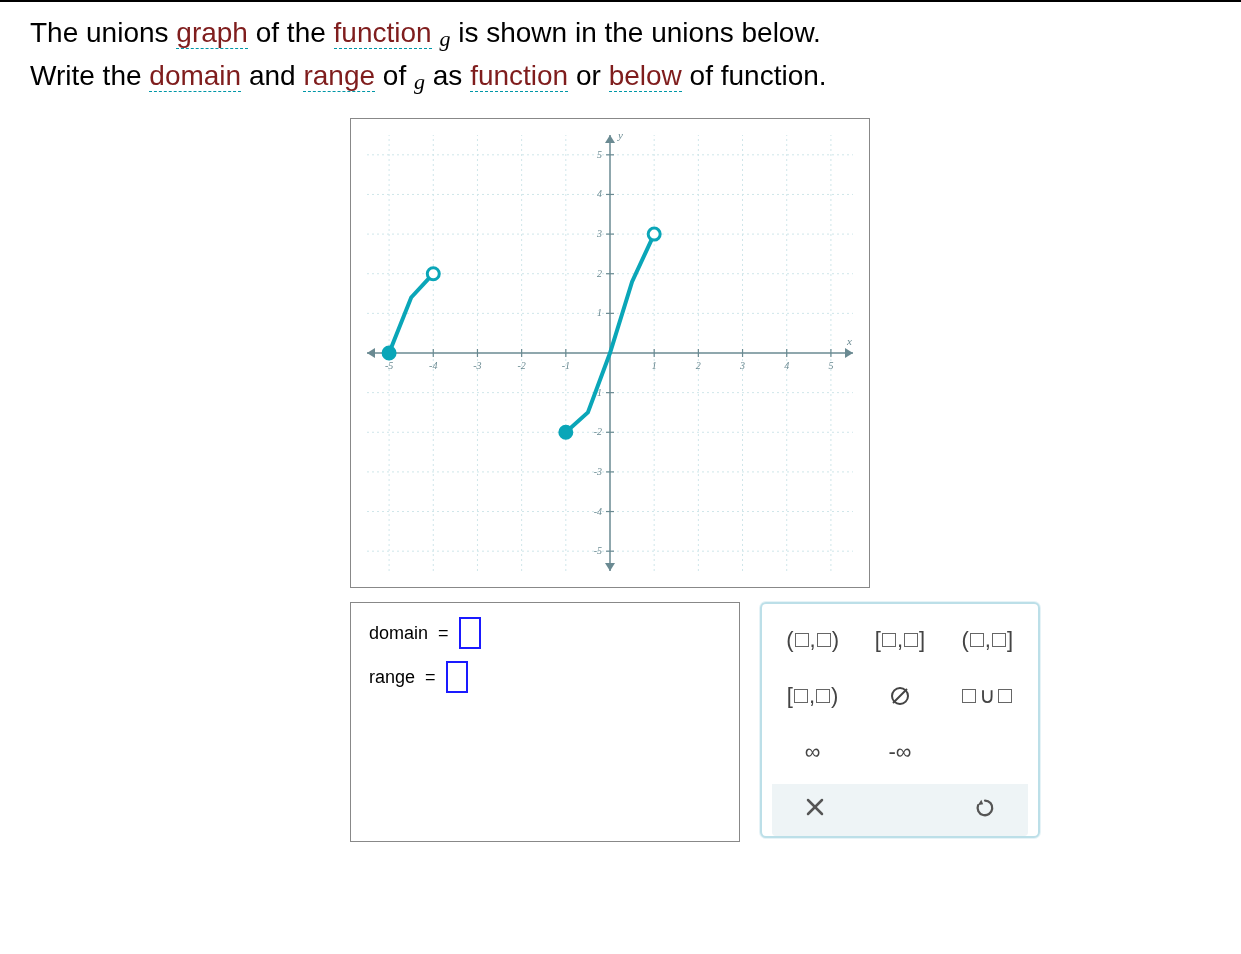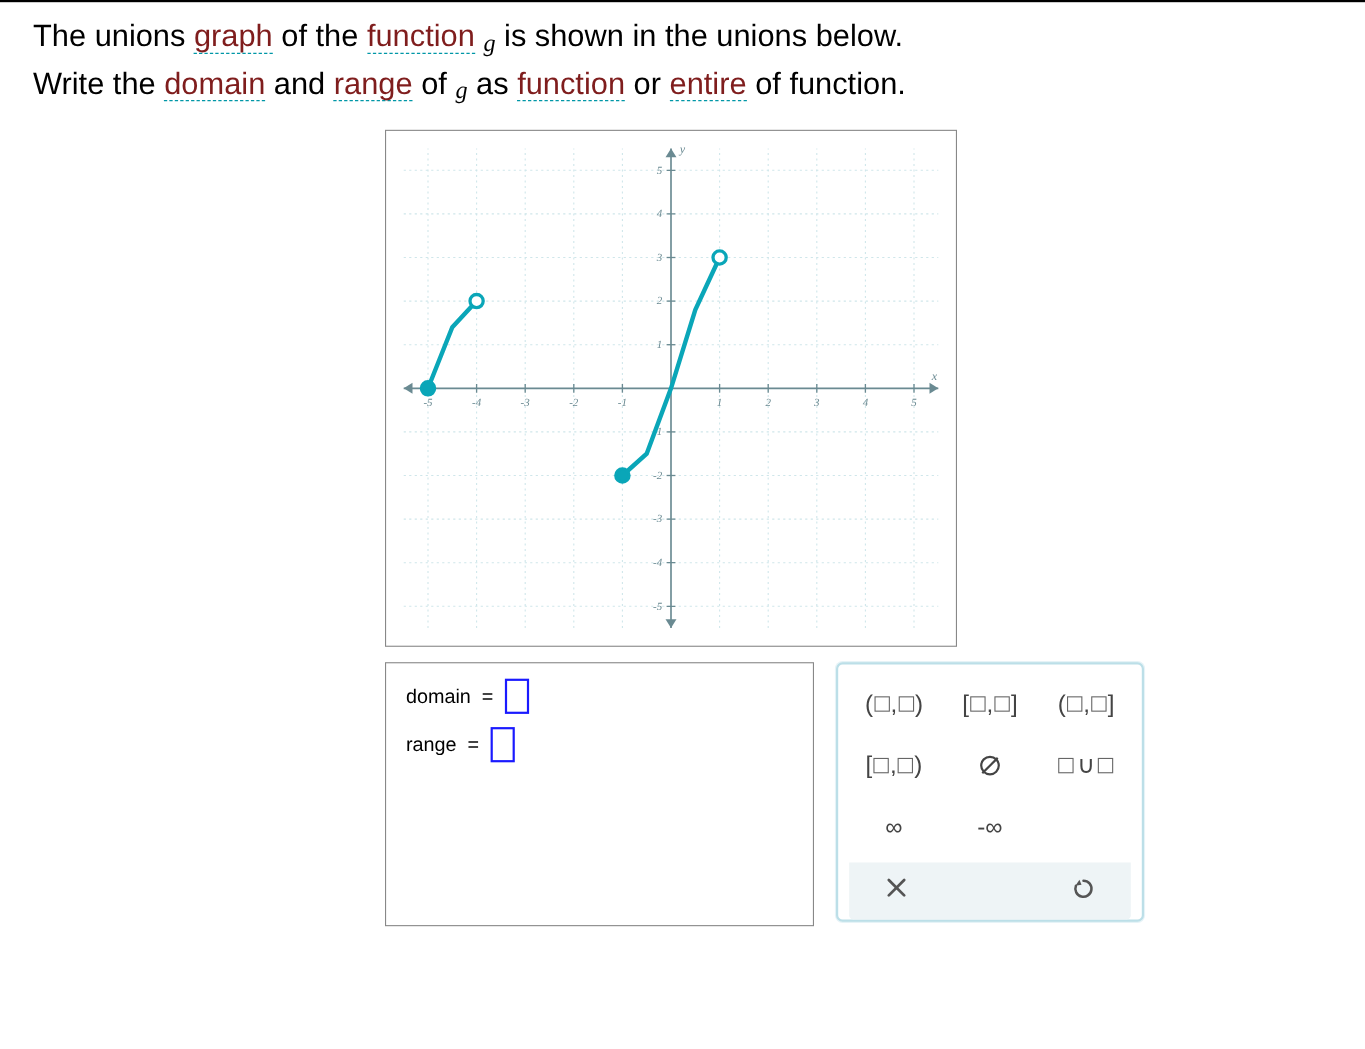--- a/index.html
+++ b/index.html
@@ -120,21 +120,21 @@
   }
 </style>
 </head>
 <body>
 
 <div class="page">
 
   <div class="problem-text">
     <span>The unions </span><span class="term-link">graph</span><span> of the </span><span class="term-link">function</span>
     <span class="fn">g</span><span> is shown in the unions below.</span><br>
-    <span>Write the </span><span class="term-link">domain</span><span> and </span><span class="term-link">range</span><span> of </span><span class="fn">g</span><span> as </span><span class="term-link">function</span><span> or </span><span class="term-link">entire</span><span> of function.</span>
+    <span>Write the </span><span class="term-link">domain</span><span> and </span><span class="term-link">range</span><span> of </span><span class="fn">g</span><span> as </span><span class="term-link">function</span><span> or </span><span class="term-link">below</span><span> of function.</span>
   </div>
 
   <div class="graph-wrap">
     <svg id="chart-svg" width="510" height="460" viewBox="0 0 510 460">
         <line x1="34.09090909090909" y1="448" x2="34.09090909090909" y2="12" stroke="#cfe6ea" stroke-width="1" stroke-dasharray="2 3"></line>
         <line x1="78.27272727272727" y1="448" x2="78.27272727272727" y2="12" stroke="#cfe6ea" stroke-width="1" stroke-dasharray="2 3"></line>
         <line x1="122.45454545454545" y1="448" x2="122.45454545454545" y2="12" stroke="#cfe6ea" stroke-width="1" stroke-dasharray="2 3"></line>
         <line x1="166.63636363636363" y1="448" x2="166.63636363636363" y2="12" stroke="#cfe6ea" stroke-width="1" stroke-dasharray="2 3"></line>
         <line x1="210.81818181818184" y1="448" x2="210.81818181818184" y2="12" stroke="#cfe6ea" stroke-width="1" stroke-dasharray="2 3"></line>
         <line x1="299.1818181818182" y1="448" x2="299.1818181818182" y2="12" stroke="#cfe6ea" stroke-width="1" stroke-dasharray="2 3"></line>

